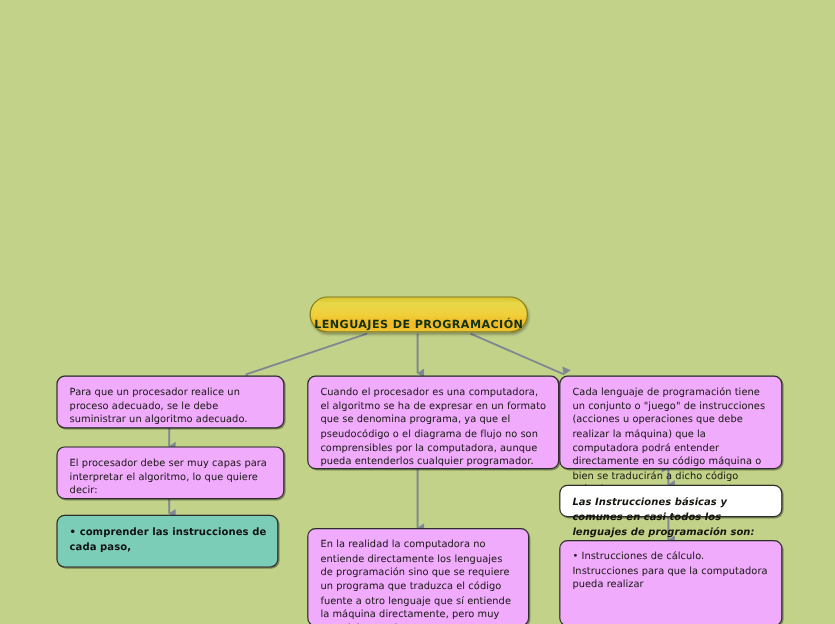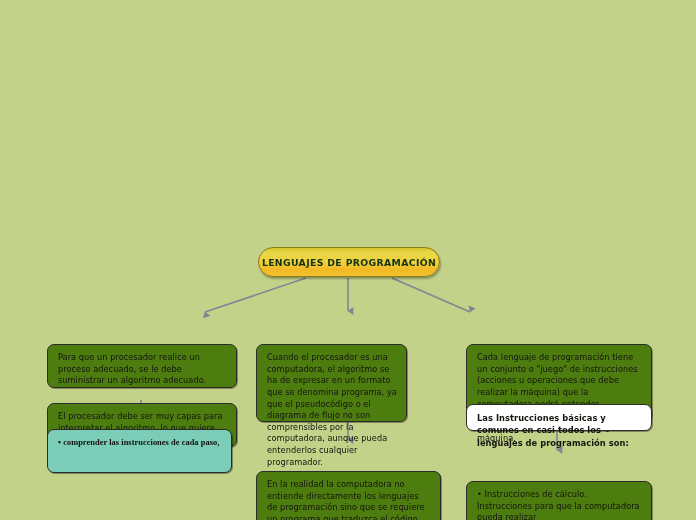--- a/index.html
+++ b/index.html
@@ -37,50 +37,48 @@
     box-shadow: 1px 1px 0 rgba(0,0,0,0.35);
     padding: 7px 9px 7px 10px;
     font-size: 8.2px;
     line-height: 1.42;
     color: #15150f;
     letter-spacing: 0.05px;
     word-wrap: break-word;
     z-index: 2;
   }
   .node.white {
-    background: #4d7c0f;
-    margin-top: 31px;
+    background: #f0abfc;
   }
   .node.teal {
     background: #7ccdb8;
     font-weight: bold;
     font-size: 8.4px;
     line-height: 1.46;
     color: #111;
-    font-family: Liberation Serif, serif;
   }
   .node.bold-white {
     background: #ffffff;
     font-weight: bold;
     font-size: 8.3px;
     line-height: 1.5;
   }
   .central {
     position: absolute;
     box-sizing: border-box;
     border-radius: 16px;
     border: 1px solid #8a7a14;
     background: linear-gradient(to bottom, #d8c42c 0%, #e8d84a 18%, #f0cf3a 52%, #f2b824 78%, #f0c431 100%);
     box-shadow: 1px 2px 2px rgba(0,0,0,0.3);
     color: #123312;
     font-weight: bold;
     font-size: 9.3px;
     letter-spacing: 0.35px;
     display: flex;
-    align-items: center;
+    align-items: flex-end;
     justify-content: center;
     text-align: center;
     z-index: 3;
   }
   .node p { margin: 0; }
 </style>
 </head>
 <body>
 
 <div id="canvas">
@@ -117,33 +115,33 @@
   </div>
 
   <div class="node white" style="left:47px; top:372px; width:190px; height:44px;">
     <p>El procesador debe ser muy capas para interpretar el algoritmo, lo que quiere  decir:</p>
   </div>
 
   <div class="node teal" style="left:47px; top:429px; width:185px; height:44px;">
     <p>• comprender las instrucciones de cada paso,</p>
   </div>
 
-  <div class="node white" style="left:256px; top:313px; width:151px; height:78px;">
+  <div class="node white" style="left:256px; top:313px; width:210px; height:78px;">
     <p>Cuando el procesador es una computadora, el algoritmo se ha de expresar en un formato que se denomina programa, ya que el pseudocódigo o el diagrama de flujo no son comprensibles por la computadora, aunque pueda entenderlos cualquier programador.</p>
   </div>
 
   <div class="node white" style="left:256px; top:440px; width:185px; height:82px;">
     <p><span>En la realidad la computadora no entiende directamente los lenguajes de programación sino que se requiere un programa que traduzca el código fuente a otro lenguaje que sí entiende la máquina directamente, pero muy complejo para las personas; este lenguaje se conoce como </span></p>
   </div>
 
   <div class="node white" style="left:466px; top:313px; width:186px; height:78px;">
     <p>Cada lenguaje de programación tiene un conjunto o "juego" de instrucciones (acciones u operaciones que debe realizar la máquina) que la computadora podrá entender directamente en su código máquina o bien se traducirán a dicho código máquina.</p>
   </div>
 
-  <div class="node bold-white" style="left:466px; top:404px; width:186px; height:27px;">
+  <div class="node bold-white" style="left:466px; top:404px; width:186px; height:27px;font-style:italic;">
     <p>Las Instrucciones básicas y comunes en casi todos los lenguajes de programación son:</p>
   </div>
 
   <div class="node white" style="left:466px; top:450px; width:186px; height:72px;">
     <p>• Instrucciones de cálculo. Instrucciones para que la computadora pueda realizar</p>
   </div>
 
 </div>
 
 </body></html>

